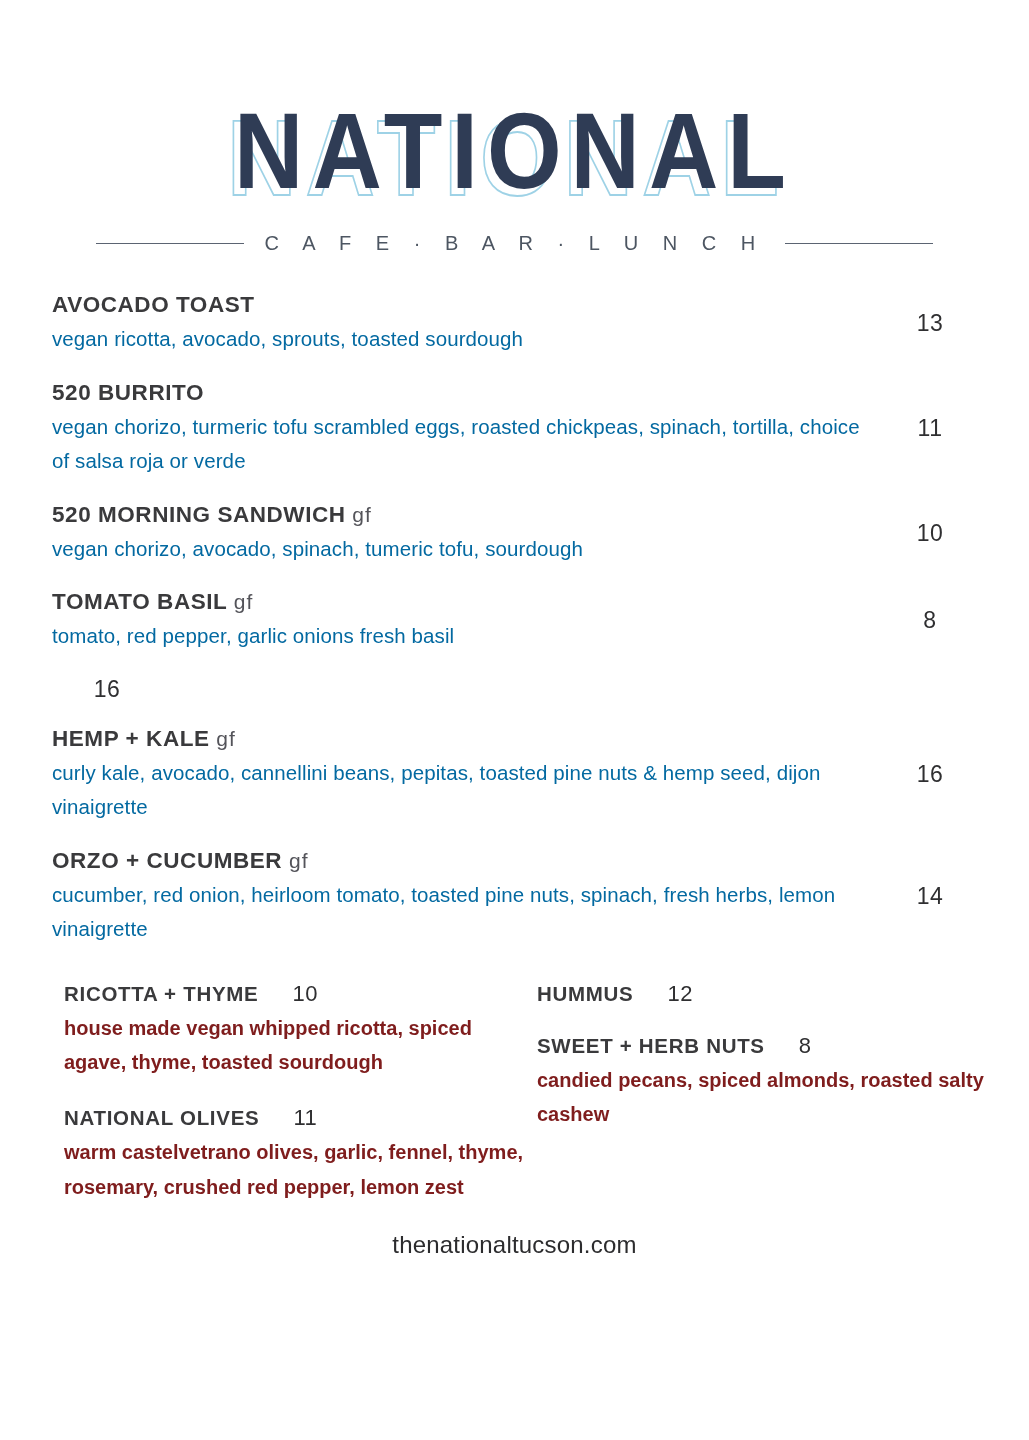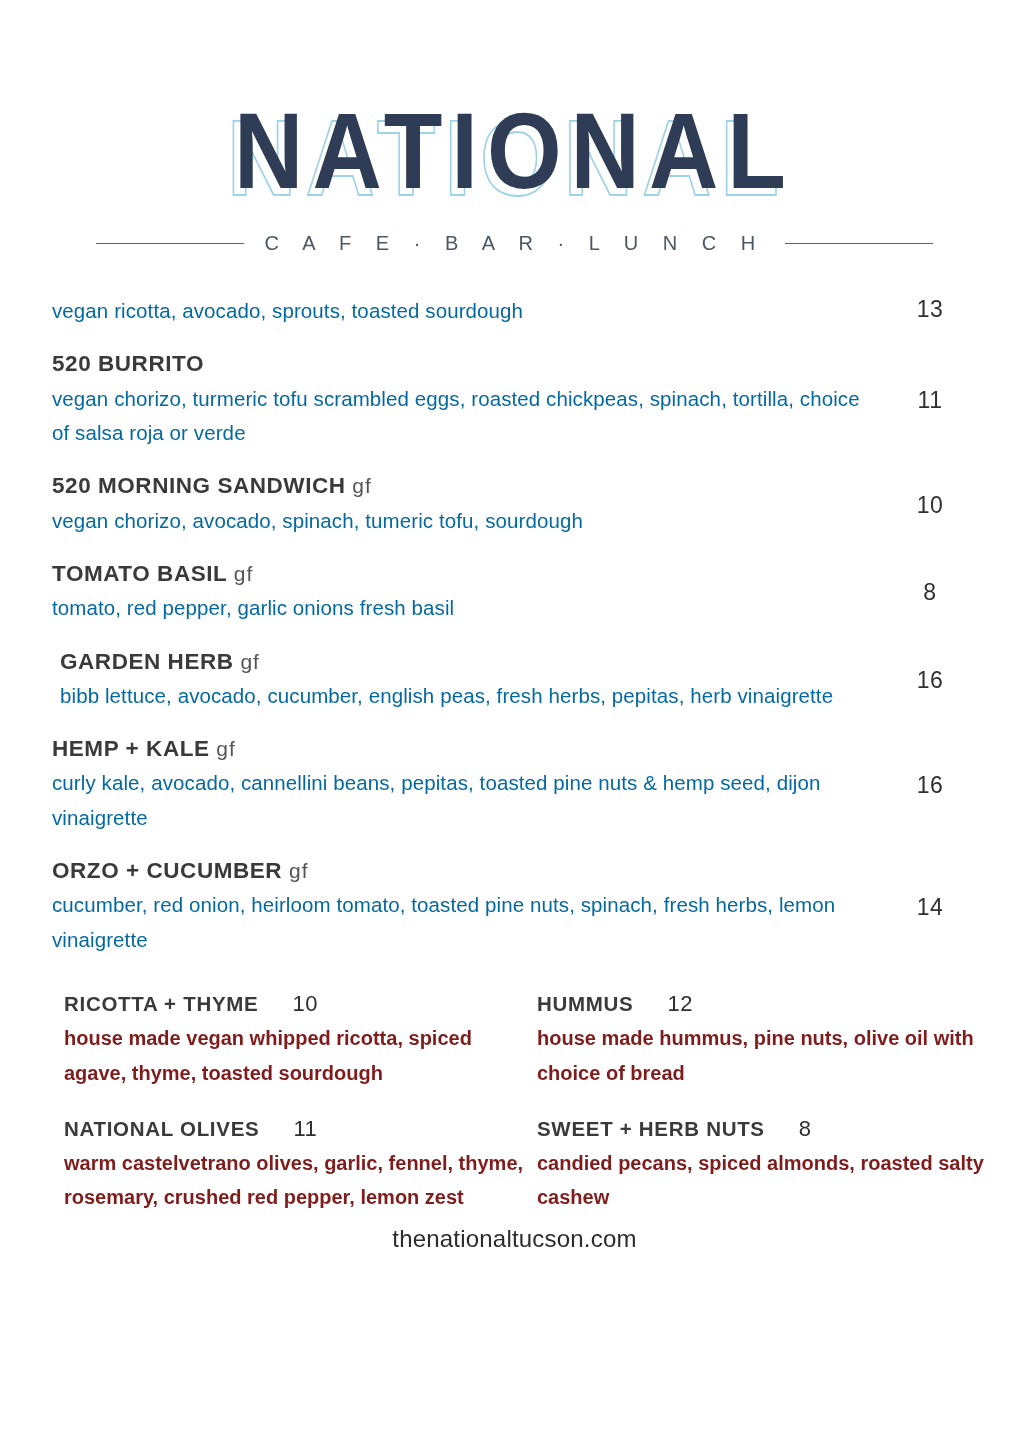--- a/index.html
+++ b/index.html
@@ -157,21 +157,21 @@
     font-size: 20px;
     font-weight: 700;
     color: #7f1d1d;
     line-height: 1.72;
     margin-top: 4px;
   }
 
   
   .footer {
     text-align: center;
-    margin-top: 6px;
+    margin-top: 23px;
     font-size: 24px;
     color: #2c2c2e;
     letter-spacing: 0.2px;
     font-weight: 400;
   }
 </style>
 </head>
 <body>
 
 <div class="header">
@@ -183,20 +183,21 @@
     <span class="tag-rule"></span>
     <span class="tagline">C A F E   ·   B A R   ·   L U N C H</span>
     <span class="tag-rule"></span>
   </div>
 </div>
 
 <div class="menu">
 
   <div class="menu-item">
     <div class="mi-body">
+      <div class="mi-name"><span>AVOCADO TOAST</span><span class="gf"></span></div>
       <div class="mi-desc">vegan ricotta, avocado, sprouts, toasted sourdough</div>
     </div>
     <div class="mi-price">13</div>
   </div>
 
   <div class="menu-item">
     <div class="mi-body">
       <div class="mi-name"><span>520 BURRITO</span><span class="gf"></span></div>
       <div class="mi-desc">vegan chorizo, turmeric tofu scrambled eggs, roasted chickpeas, spinach, tortilla, choice of salsa roja or verde</div>
     </div>
@@ -213,24 +214,20 @@
 
   <div class="menu-item">
     <div class="mi-body">
       <div class="mi-name"><span>TOMATO BASIL</span> <span class="gf">gf</span></div>
       <div class="mi-desc">tomato, red pepper, garlic onions fresh basil</div>
     </div>
     <div class="mi-price">8</div>
   </div>
 
   <div class="menu-item">
-    <div class="mi-body indent">
-      <div class="mi-name"><span>GARDEN HERB</span> <span class="gf">gf</span></div>
-      <div class="mi-desc">bibb lettuce, avocado, cucumber, english peas, fresh herbs, pepitas, herb vinaigrette</div>
-    </div>
     <div class="mi-price">16</div>
   </div>
 
   <div class="menu-item">
     <div class="mi-body">
       <div class="mi-name"><span>HEMP + KALE</span> <span class="gf">gf</span></div>
       <div class="mi-desc">curly kale, avocado, cannellini beans, pepitas, toasted pine nuts &amp; hemp seed, dijon vinaigrette</div>
     </div>
     <div class="mi-price">16</div>
   </div>
@@ -267,21 +264,20 @@
 
   </div>
 
   <div class="bcol">
 
     <div class="bitem">
       <div class="bhead">
         <span class="bname">HUMMUS</span>
         <span class="bprice">12</span>
       </div>
-      <div class="bdesc">house made hummus, pine nuts, olive oil with choice of bread</div>
     </div>
 
     <div class="bitem">
       <div class="bhead">
         <span class="bname">SWEET + HERB NUTS</span>
         <span class="bprice">8</span>
       </div>
       <div class="bdesc">candied pecans, spiced almonds, roasted salty cashew</div>
     </div>
 

